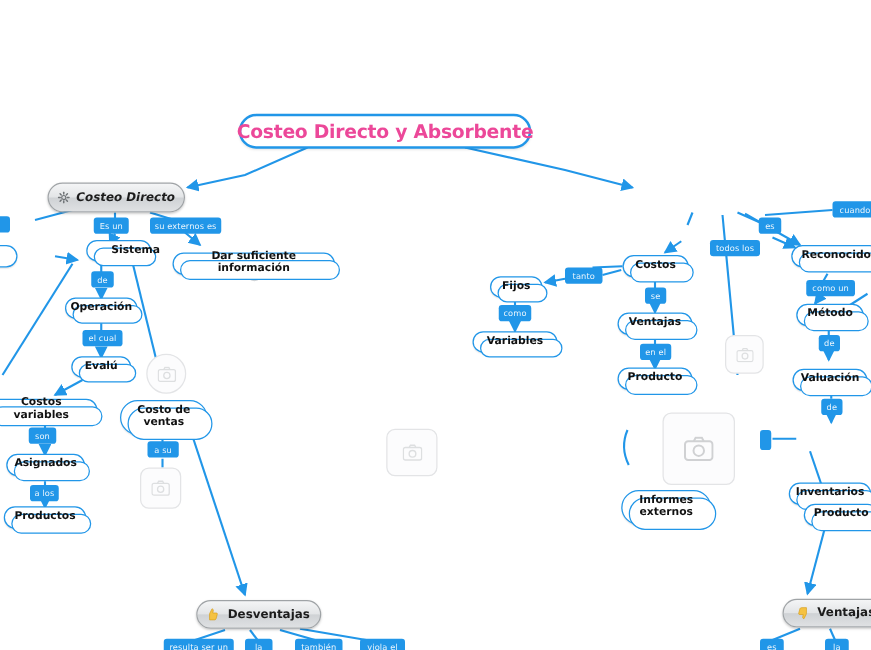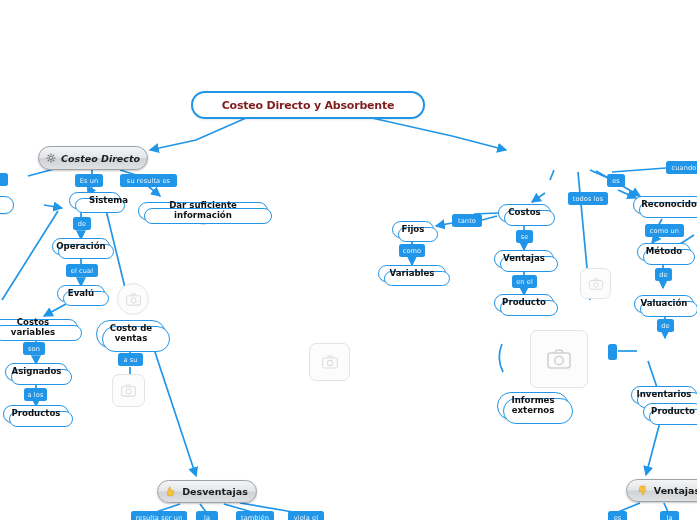--- a/index.html
+++ b/index.html
@@ -32,23 +32,23 @@
     text-align: center;
     border-radius: 999px;
     white-space: nowrap;
     z-index: 5;
   }
 
   
   .node.root {
     border: 2px solid #2196e8;
     background: #ffffff;
-    color: #7f1d1d;
+    color: #ec4899;
     font-weight: bold;
-    font-size: 11px;
+    font-size: 15px;
     letter-spacing: -0.2px;
     padding: 0 14px;
     box-shadow: 0 1px 2px rgba(0,0,0,.10);
   }
 
   
   .node.branch {
     border: 1px solid #9fa3a6;
     background: linear-gradient(to bottom, #f4f5f6 0%, #e3e5e7 48%, #cfd2d5 52%, #dfe1e3 100%);
     color: #1c1c1c;
@@ -284,21 +284,21 @@
           <path d="M15.9 4.1 L14 6"></path>
             <path d="M6 14 L4.1 15.9"></path>
         </g>
       </svg>
     </span>
     <span class="node-label">Costeo Directo</span>
   </div>
 
   <div class="rel" style="left:75px; top:174px; width:28px;">Es un</div>
 
-  <div class="rel" style="left:120px; top:174px; width:57px;">su resulta es</div>
+  <div class="rel" style="left:120px; top:174px; width:57px;">su externos es</div>
 
   <div class="node topic stack" style="left:69px; top:192px; width:52px; height:17px;padding-left:36px;">
     <span class="node-label">Sistema</span>
   </div>
 
   <div class="node topic stack" style="left:138px; top:202px; width:130px; height:18px;">
     <span class="node-label">Dar suficiente información</span>
   </div>
 
   <div class="rel" style="left:73px; top:217px; width:18px;">de</div>

